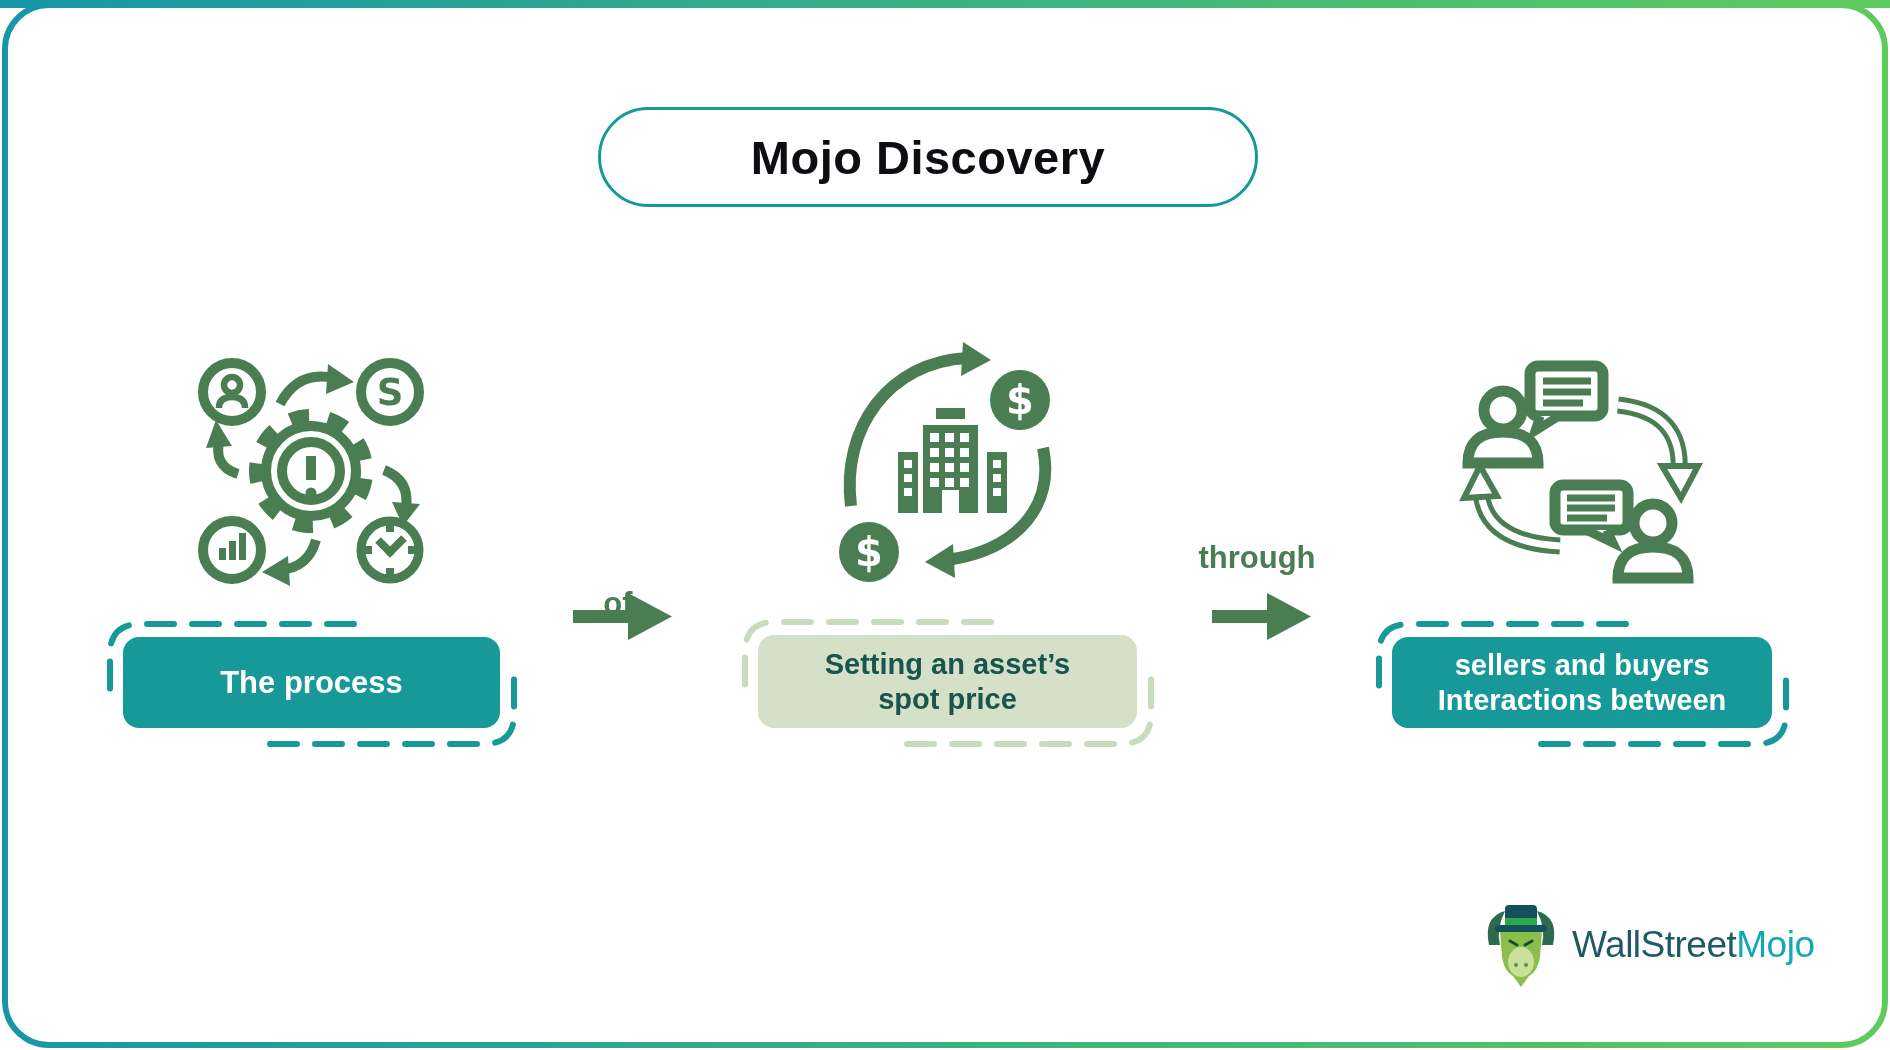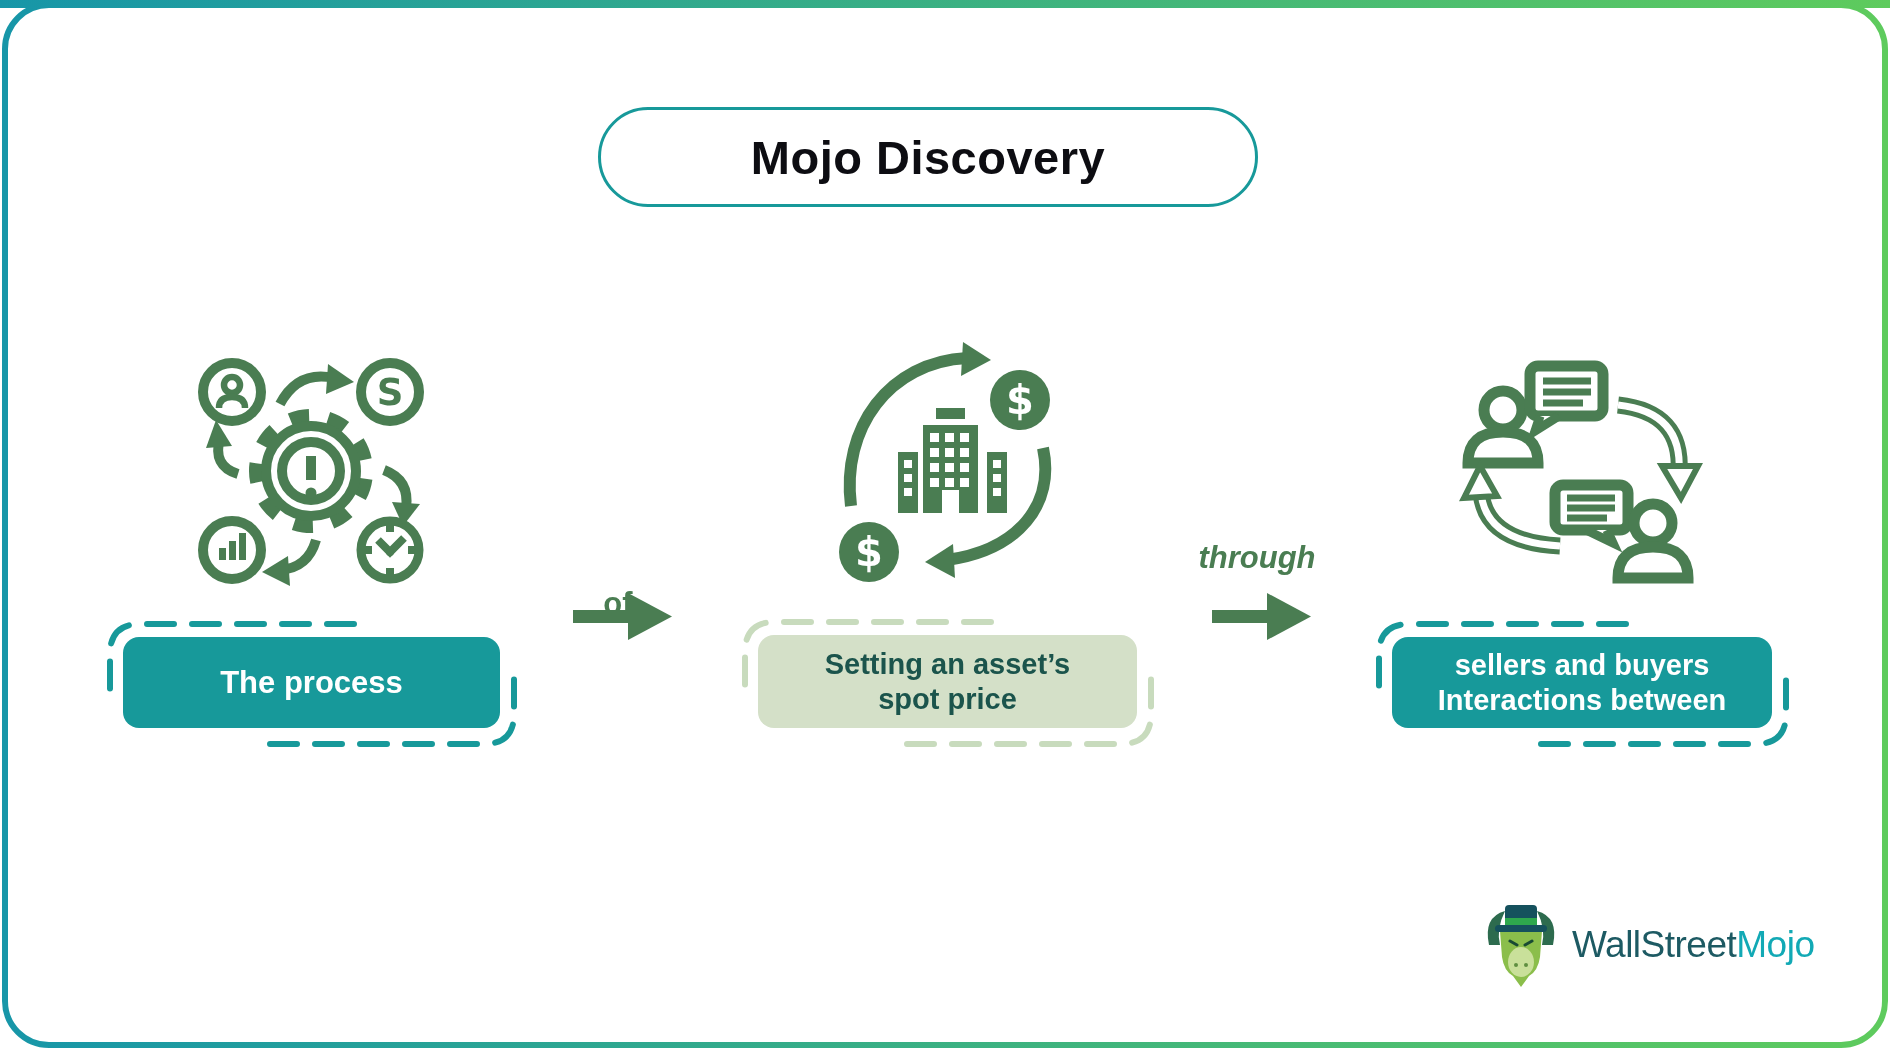--- a/index.html
+++ b/index.html
@@ -18,21 +18,21 @@
 
   
   .icon{color:var(--icon-green,#4A7D52);}
   #icon1{left:196px;top:356px;width:230px;height:232px;}
   #icon2{left:837px;top:300px;width:253px;height:283px;}
   #icon3{left:1455px;top:350px;width:250px;height:235px;}
 
   
   .conn-label{font-size:31px;font-weight:700;color:var(--icon-green,#4A7D52);text-align:center;}
   #conn-label-1{left:568px;top:542px;width:100px;margin-top:44px;}
-  #conn-label-2{left:1182px;top:540px;width:150px;font-style:italic;}
+  #conn-label-2{left:1182px;top:540px;width:150px;}
   .flow-arrow{color:var(--icon-green,#4A7D52);}
   #arrow1{left:573px;top:593px;width:99px;height:47px;}
   #arrow2{left:1212px;top:593px;width:99px;height:47px;}
 
   
   .step-box{border-radius:16px;display:flex;flex-direction:column;align-items:center;justify-content:center;
     font-weight:700;text-align:center;z-index:2;}
   .step-box.teal{background:var(--accent-teal,#17999A);color:#ffffff;justify-content:center;}
   .step-box.lightgreen{background:var(--light-green-fill,#D4E0C8);color:var(--dark-green-text,#1B544C);}
   #box1{left:123px;top:637px;width:377px;height:91px;font-size:31px;}

